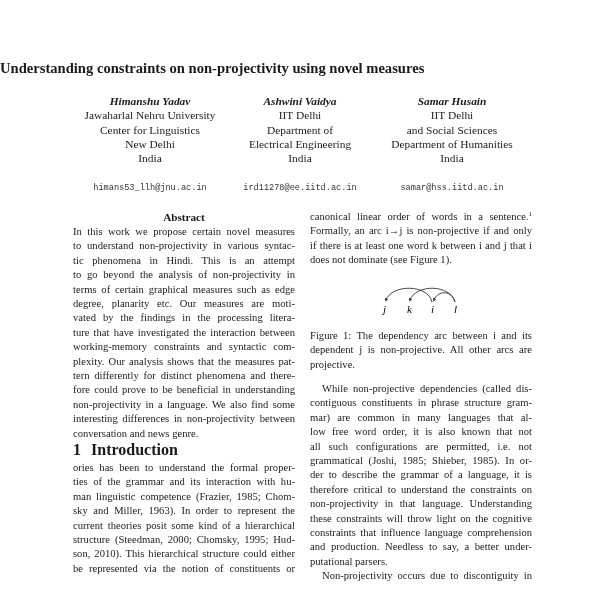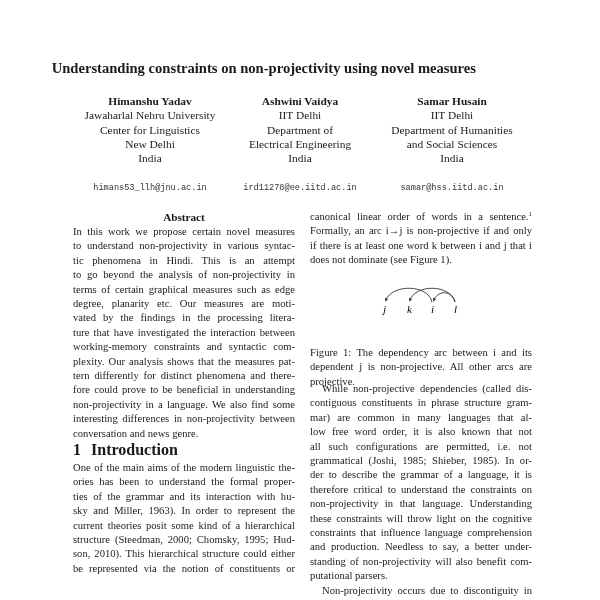--- a/index.html
+++ b/index.html
@@ -1,21 +1,21 @@
 <!DOCTYPE html>
 <html><head>
 <meta charset="utf-8">
 <style>
   html, body { margin: 0; padding: 0; background: #ffffff; }
   body { width: 600px; height: 600px; position: relative; overflow: hidden;
          font-family: "Liberation Serif", serif; color: #1a1a1a; }
-  .title { position: absolute; left: 0; width: 476px; top: 60px; text-align: right;
+  .title { position: absolute; left: 0; width: 476px; top: 60px; text-align: left;
            font-weight: bold; font-size: 14.6px; }
   .author { position: absolute; top: 94px; text-align: center; font-size: 11.4px; line-height: 14.3px; }
-  .author .name { font-weight: bold; }
+  .author .name { font-weight: bold; font-style: italic; }
   .author .email { font-family: "Liberation Mono", monospace; font-size: 8.6px; color: #333; margin-top: 16px; }
   .a1 { left: 70px; width: 160px; }
   .a2 { left: 220px; width: 160px; }
   .a3 { left: 372px; width: 160px; }
   .col { position: absolute; font-size: 10.6px; line-height: 14.4px; text-align: justify; }
   .left { left: 73px; width: 222px; }
   .right { left: 310px; width: 222px; }
   .abs-h { position: absolute; left: 73px; width: 222px; top: 211px; text-align: center; font-weight: bold; font-size: 11.2px; }
   .line { display: block; white-space: nowrap; text-align-last: justify; text-align: justify; }
   .line.last { text-align-last: left; }
@@ -43,22 +43,22 @@
   <div class="name">Ashwini Vaidya</div>
   <div>IIT Delhi</div>
   <div>Department of</div>
   <div>Electrical Engineering</div>
   <div>India</div>
   <div class="email">ird11278@ee.iitd.ac.in</div>
 </div>
 <div class="author a3">
   <div class="name">Samar Husain</div>
   <div>IIT Delhi</div>
+  <div>and Social Sciences</div>
   <div>Department of Humanities</div>
-  <div>and Social Sciences</div>
   <div>India</div>
   <div class="email">samar@hss.iitd.ac.in</div>
 </div>
 
 <div class="abs-h">Abstract</div>
 <div class="col left" style="top:225px;" id="abs-body">
     <span class="line">In this work we propose certain novel measures</span>
     <span class="line">to understand non-projectivity in various syntac-</span>
     <span class="line">tic phenomena in Hindi.   This is an attempt</span>
     <span class="line">to go beyond the analysis of non-projectivity in</span>
@@ -72,23 +72,23 @@
     <span class="line">fore could prove to be beneficial in understanding</span>
     <span class="line">non-projectivity in a language. We also find some</span>
     <span class="line">interesting differences in non-projectivity between</span>
     <span class="line last">conversation and news genre.</span>
   </div>
 
 <div class="sec">
   <span class="num">1</span><span>Introduction</span>
 </div>
 <div class="col left" style="top:461px;" id="intro-body">
-    <span class="line">One of the main aims of the modern linguistic the-</span>
     <span class="line">ories has been to understand the formal proper-</span>
     <span class="line">ties of the grammar and its interaction with hu-</span>
+    <span class="line">man linguistic competence (Frazier, 1985; Chom-</span>
     <span class="line">sky and Miller, 1963).  In order to represent the</span>
     <span class="line">current theories posit some kind of a hierarchical</span>
     <span class="line">structure (Steedman, 2000; Chomsky, 1995; Hud-</span>
     <span class="line">son, 2010). This hierarchical structure could either</span>
     <span class="line">be represented via the notion of constituents or</span>
   </div>
 
 <div class="col right" style="top:210px;" id="rc-top">
     <span class="line">canonical linear order of words in a sentence.<sup>1</sup></span>
     <span class="line">Formally, an arc i→j is non-projective if and only</span>
@@ -106,34 +106,33 @@
     <path d="M62,24 C58,6 22,6 16,22" fill="none" stroke="#333" stroke-width="0.9" marker-end="url(#ah)"></path>
     <path d="M85,24 C80,6 46,6 40,22" fill="none" stroke="#333" stroke-width="0.9" marker-end="url(#ah)"></path>
     <path d="M85,24 C82,12 68,12 64,22" fill="none" stroke="#333" stroke-width="0.9" marker-end="url(#ah)"></path>
     <text class="w" x="13" y="35" font-family="Liberation Serif, serif" font-style="italic" font-size="11">j</text>
     <text class="w" x="37" y="35" font-family="Liberation Serif, serif" font-style="italic" font-size="11">k</text>
     <text class="w" x="61" y="35" font-family="Liberation Serif, serif" font-style="italic" font-size="11">i</text>
     <text class="w" x="84" y="35" font-family="Liberation Serif, serif" font-style="italic" font-size="11">l</text>
   </svg>
 </div>
 
-<div class="col right" style="top:329px;margin-top:17px;" id="rc-cap">
+<div class="col right" style="top:329px;" id="rc-cap">
     <span class="line">Figure 1: The dependency arc between i and its</span>
     <span class="line">dependent j is non-projective.  All other arcs are</span>
     <span class="line last">projective.</span>
   </div>
 <div class="col right" style="top:382px;" id="rc-para">
     <span class="line" style="padding-left: 12px;">While non-projective dependencies (called dis-</span>
     <span class="line">contiguous constituents in phrase structure gram-</span>
     <span class="line">mar) are common in many languages that al-</span>
     <span class="line">low free word order, it is also known that not</span>
     <span class="line">all such configurations are permitted, i.e.   not</span>
     <span class="line">grammatical (Joshi, 1985; Shieber, 1985). In or-</span>
     <span class="line">der to describe the grammar of a language, it is</span>
     <span class="line">therefore critical to understand the constraints on</span>
     <span class="line">non-projectivity in that language.  Understanding</span>
     <span class="line">these constraints will throw light on the cognitive</span>
     <span class="line">constraints that influence language comprehension</span>
     <span class="line">and production.  Needless to say, a better under-</span>
-    <span class="line">standing of non-projectivity will also benefit com-</span>
     <span class="line last">putational parsers.</span>
     <span class="line" style="padding-left: 12px;">Non-projectivity occurs due to discontiguity in</span>
   </div>
 
 </body></html>

